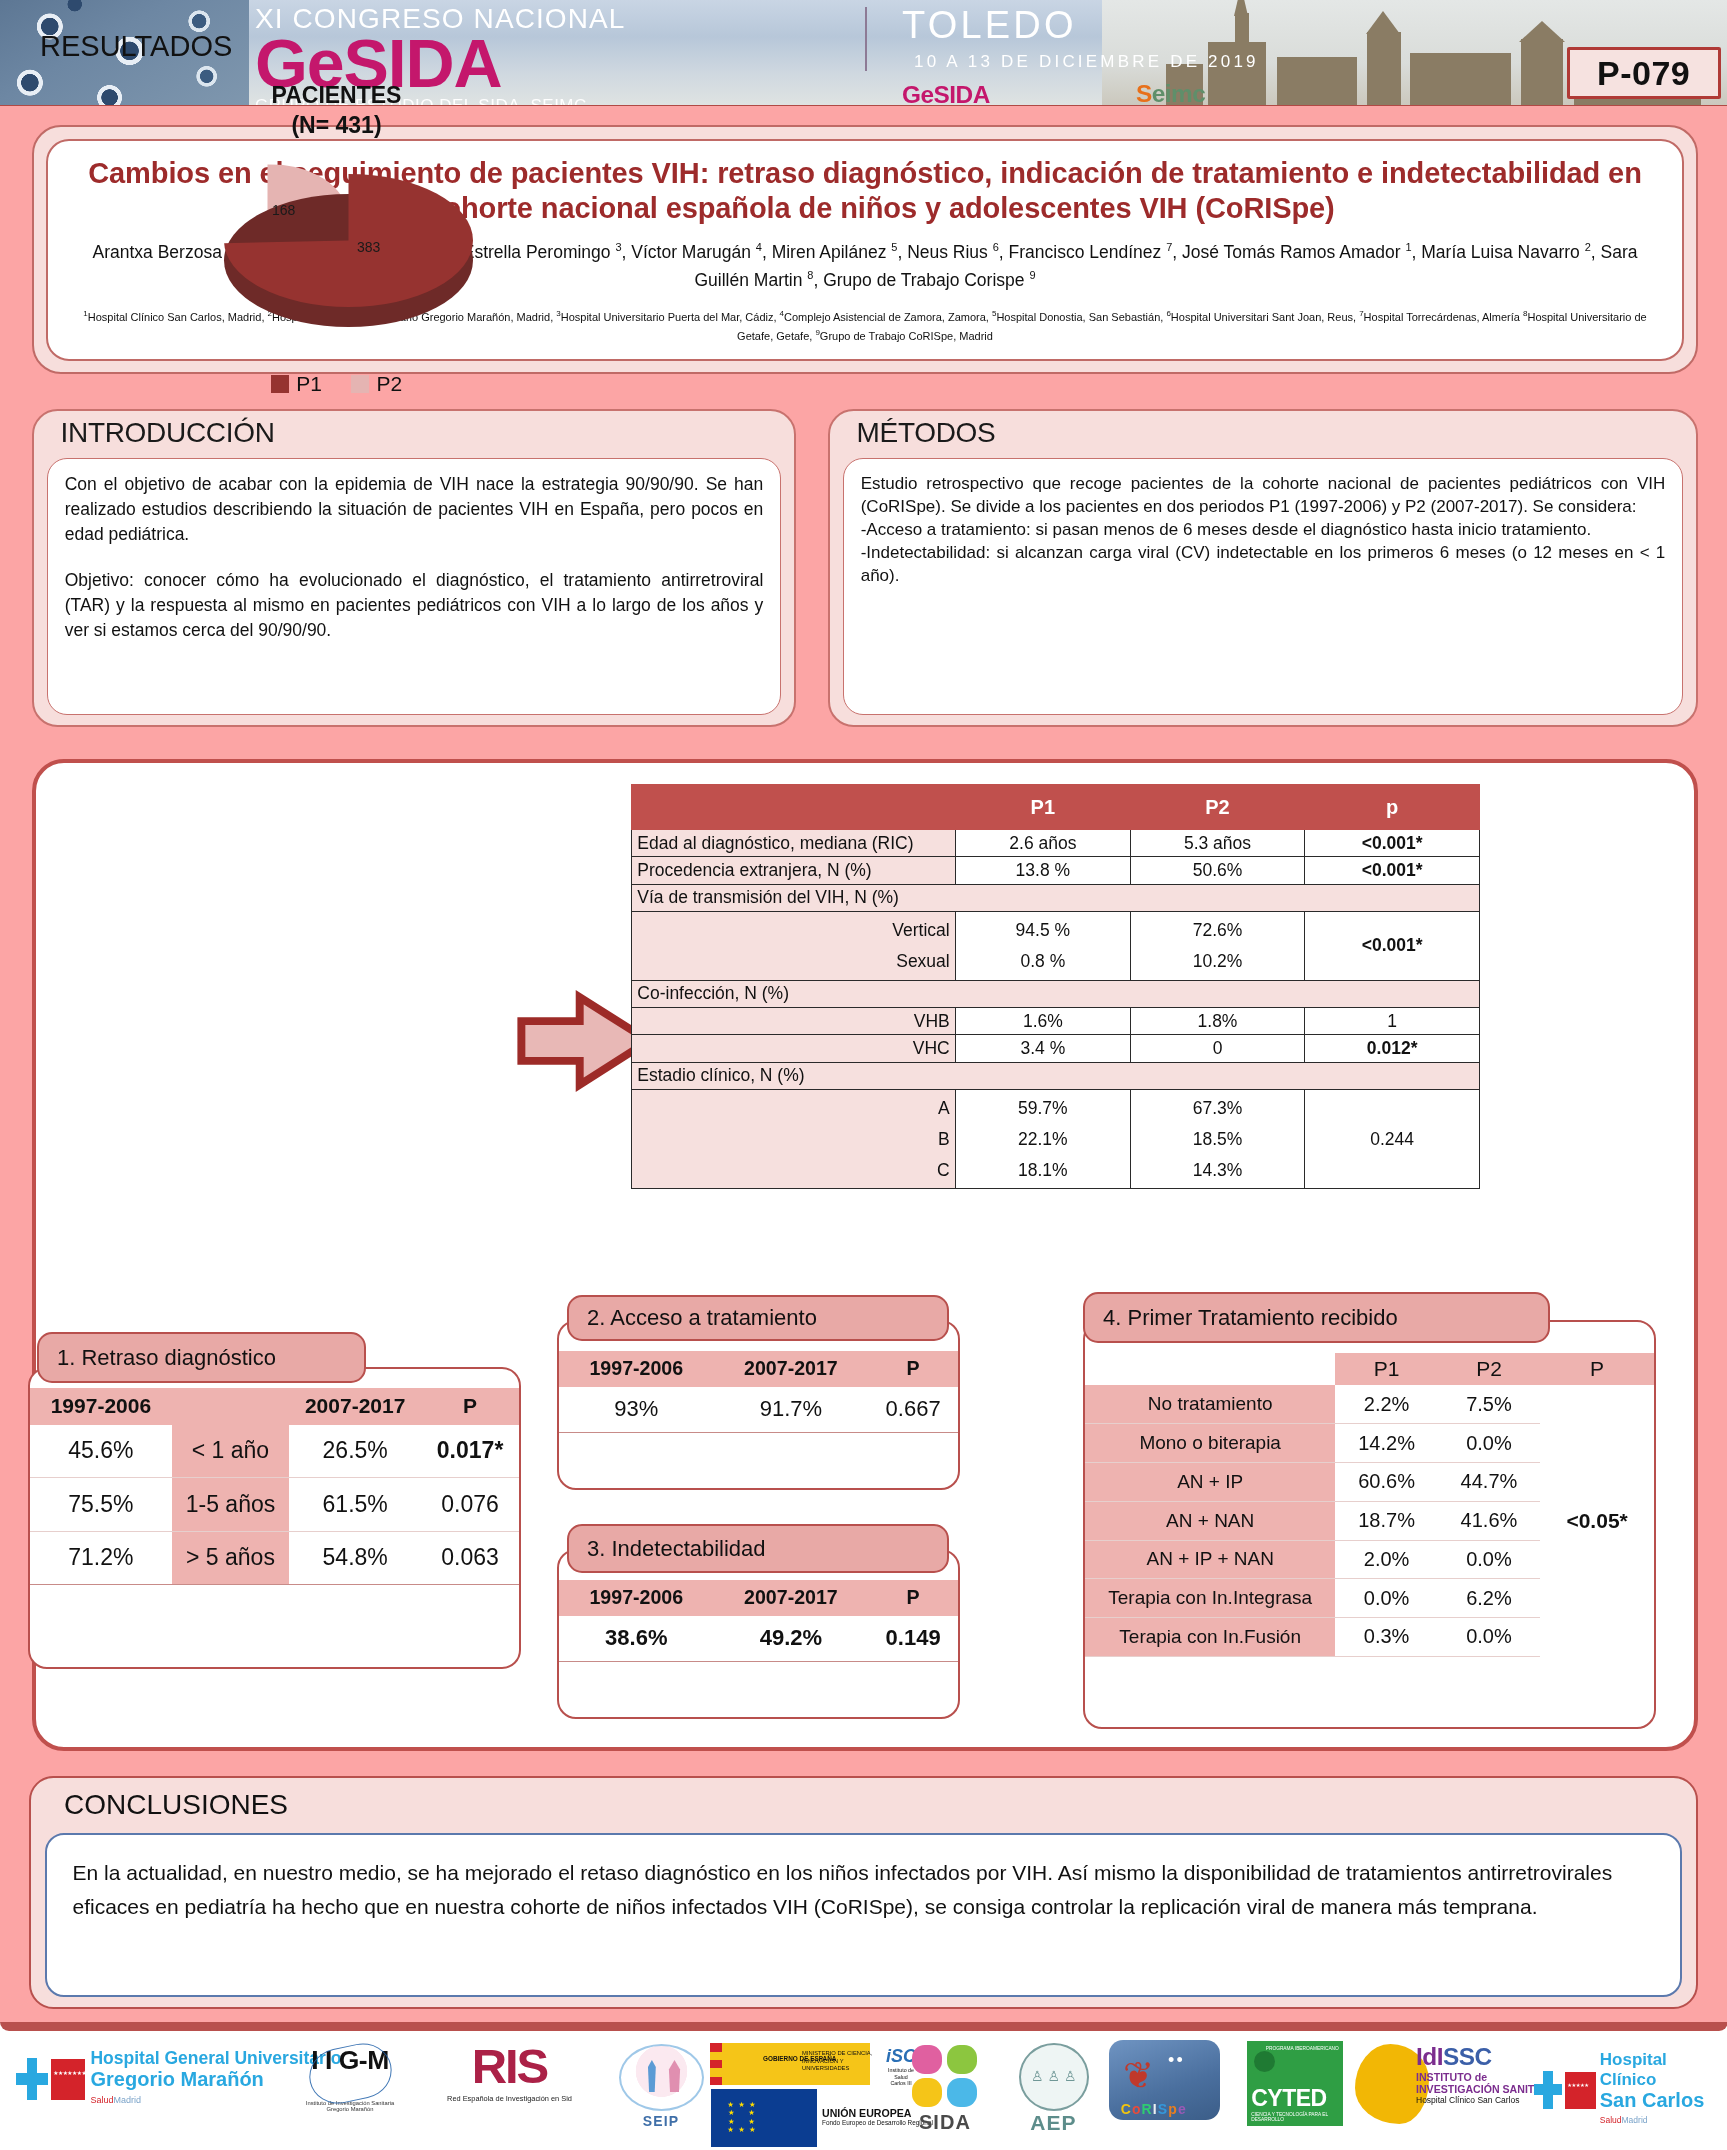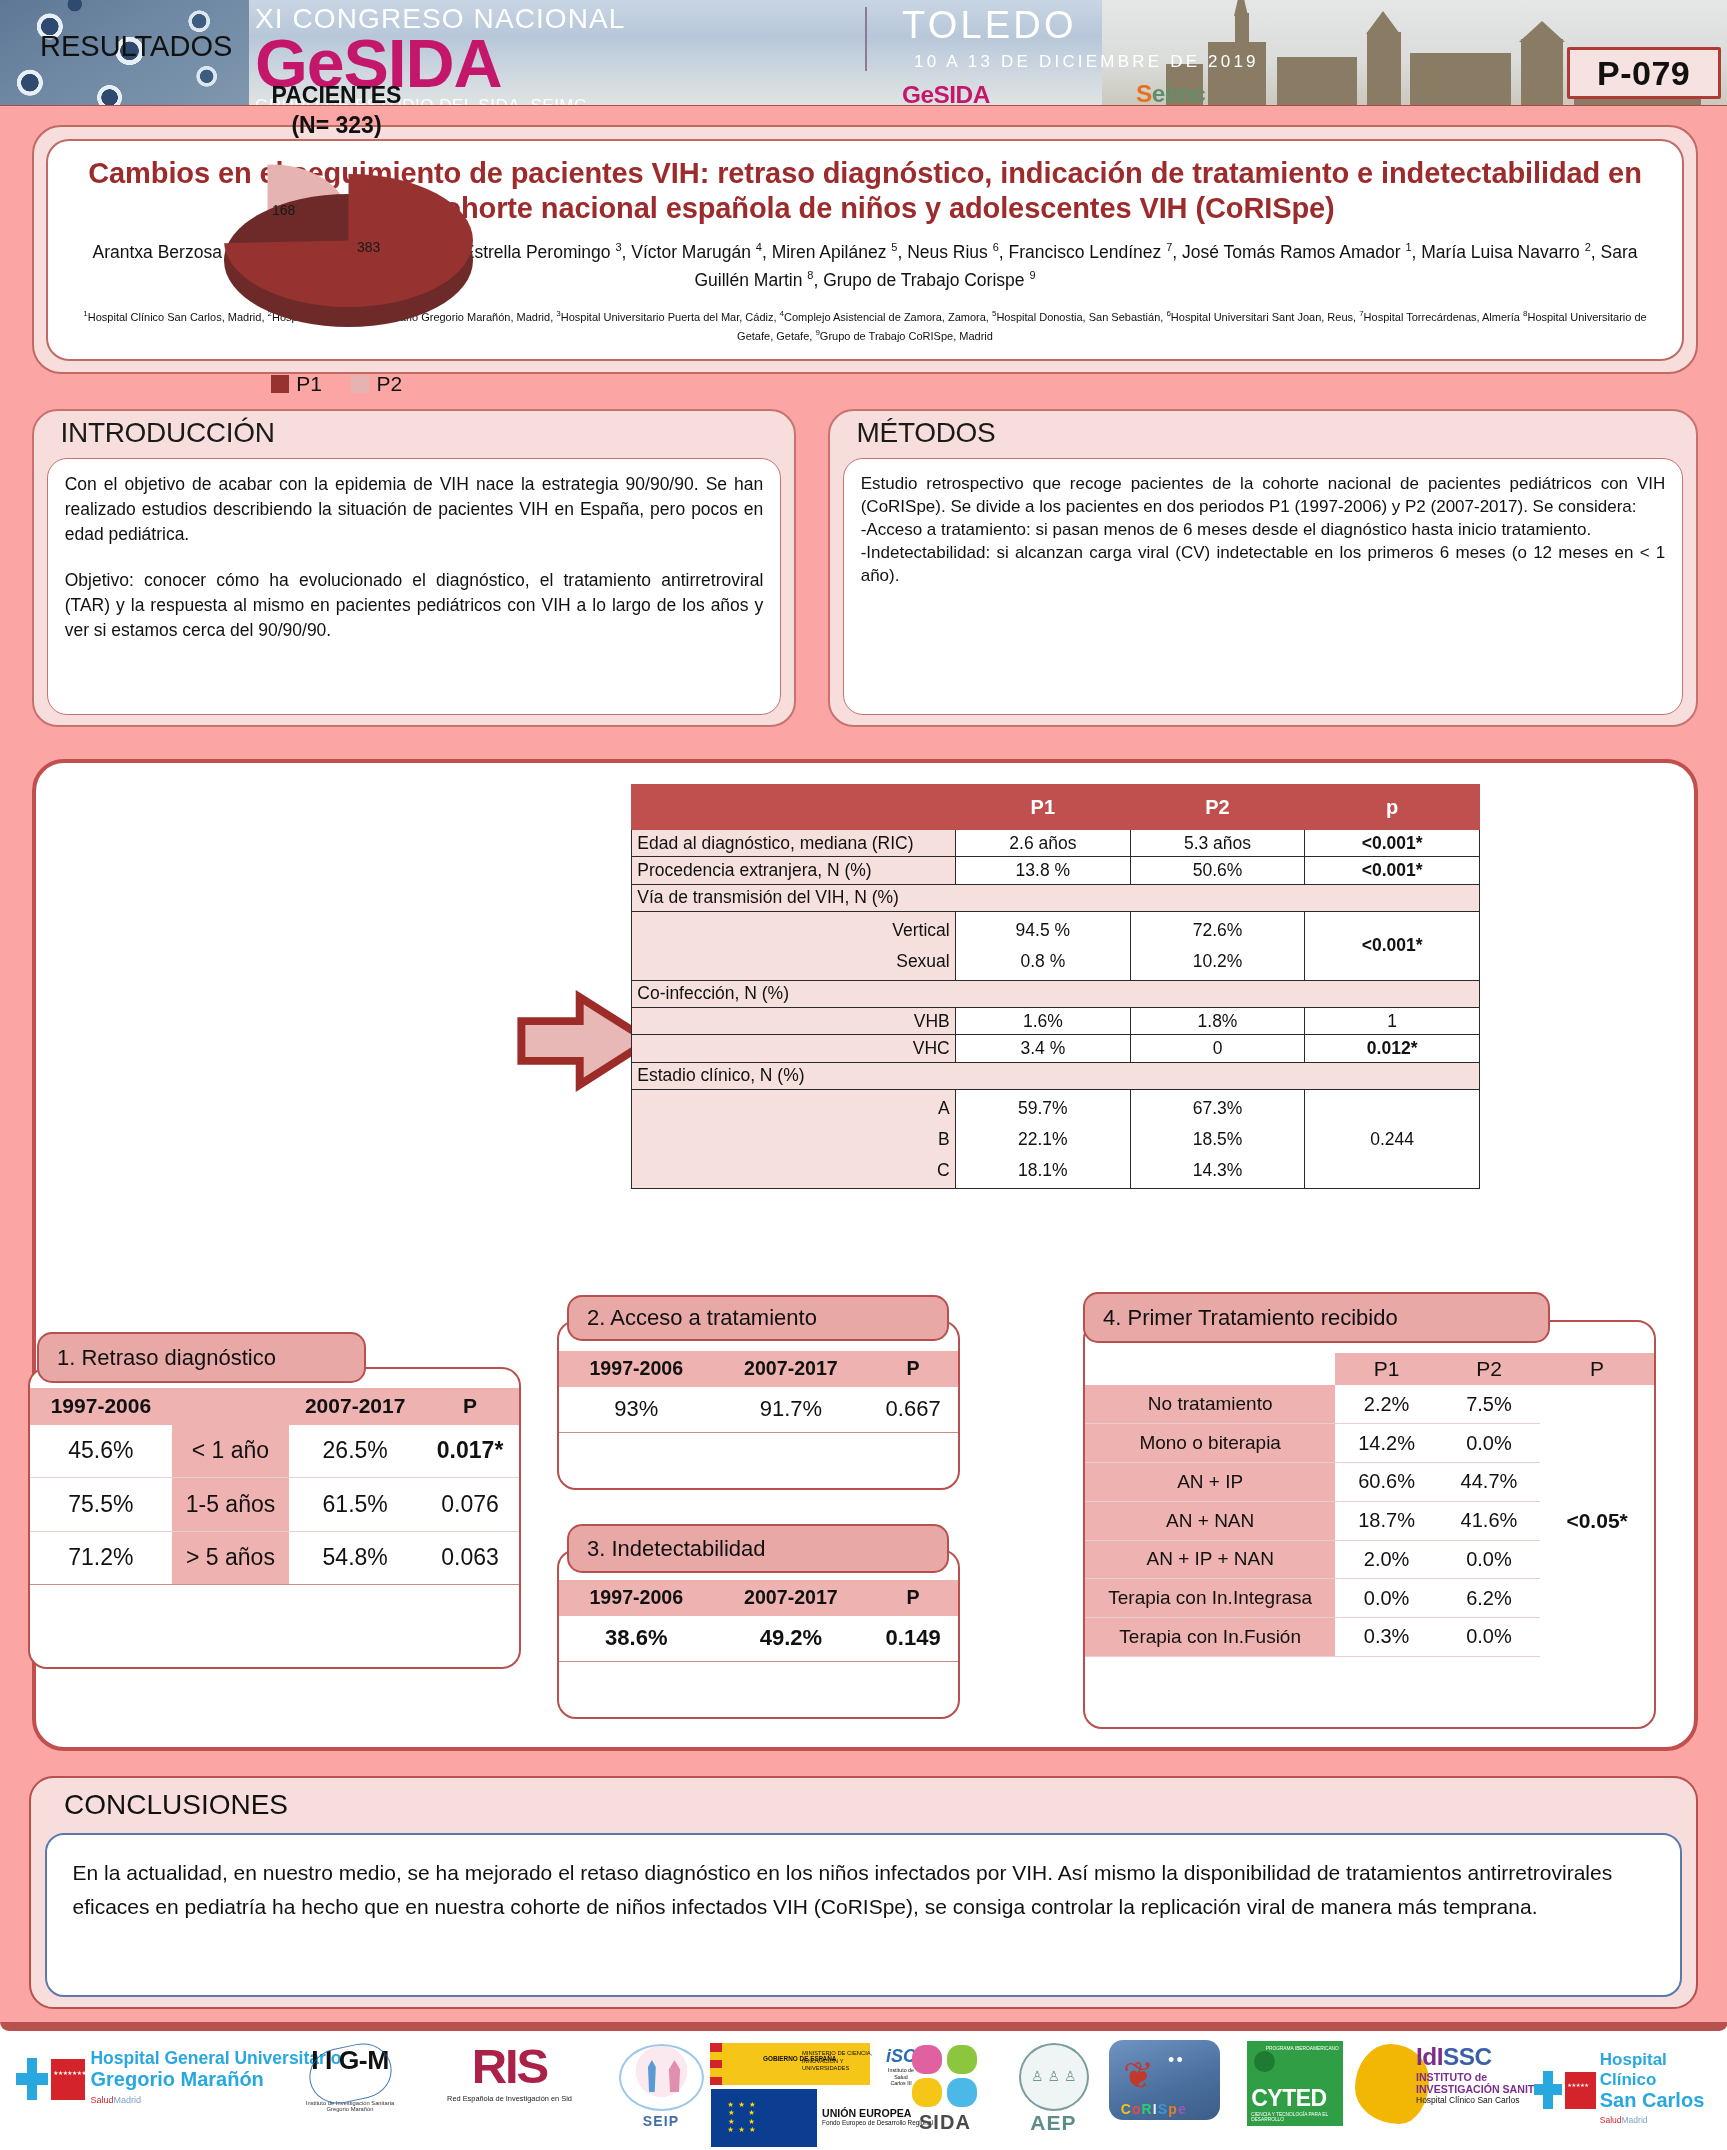--- a/index.html
+++ b/index.html
@@ -402,21 +402,21 @@
       <div>-Acceso a tratamiento: si pasan menos de 6 meses desde el diagnóstico hasta inicio tratamiento.</div>
       <div>-Indetectabilidad: si alcanzan carga viral (CV) indetectable en los primeros 6 meses (o 12 meses en &lt;  1 año).</div>
     </div>
   </div>
 
   <div id="resultados-card"></div>
   <div id="resultados-title">RESULTADOS</div>
 
   <div class="pie-wrap">
     <div class="pie-title">PACIENTES</div>
-    <div class="pie-title">(N= 323)</div>
+    <div class="pie-title">(N= 431)</div>
     <div class="pie-canvas">
       <div class="pie-p2"></div>
       <div class="pie-p1-side"></div>
       <div class="pie-p1"></div>
       <div class="pie-lbl pie-lbl-168">168</div>
       <div class="pie-lbl pie-lbl-383">383</div>
     </div>
     <div class="pie-legend">
       <div class="leg-item">
         <span class="leg-sw leg-p1"></span>

